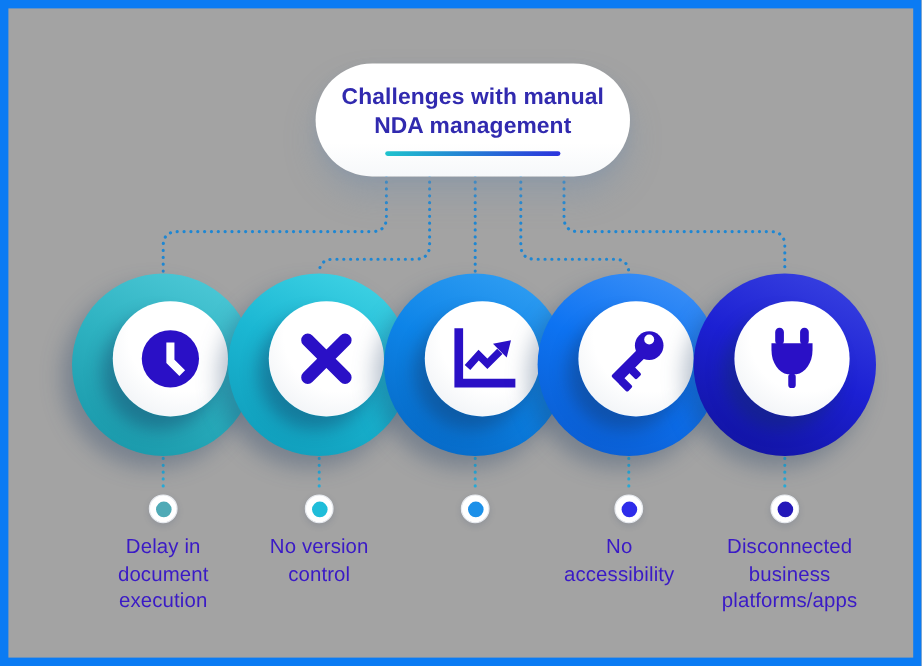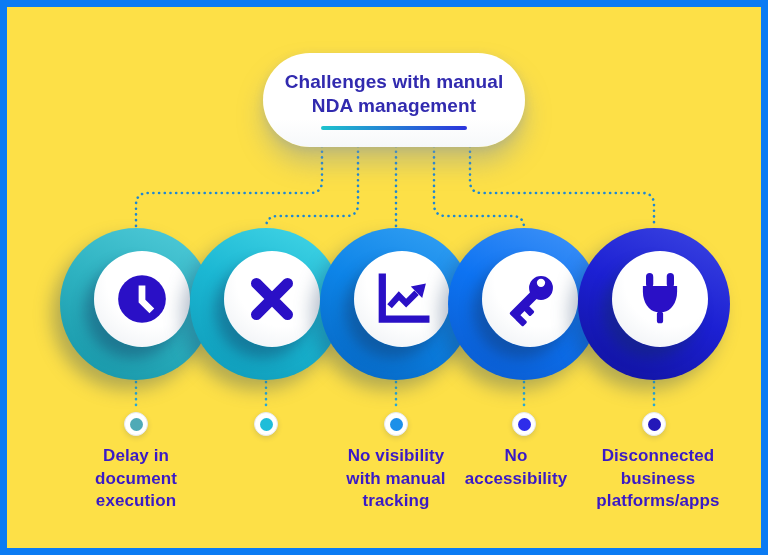--- a/index.html
+++ b/index.html
@@ -1,18 +1,18 @@
 <!DOCTYPE html>
 <html><head>
 <meta charset="utf-8">
 <style>
   * { margin:0; padding:0; box-sizing:border-box; }
   body { font-family: "Liberation Sans", sans-serif; background:#e8eaee; }
   .canvas {
-    position:relative; width:768px; height:555px; background:#fde047;
+    position:relative; width:768px; height:555px; background:#a3a3a3;
     border:7px solid var(--page-border,#0b7bf3); overflow:hidden;
   }
   
   .connector-svg { position:absolute; left:0; top:0; width:768px; height:555px; z-index:1; }
   .dotted { fill:none; stroke:var(--connector,#1e87d3); stroke-width:2.6;
             stroke-dasharray:0.1 5.6; stroke-linecap:round; }
   .dotted-lower { stroke:var(--connector-lower,#27aad8); }
 
   
   .pill {
@@ -50,21 +50,21 @@
     position:absolute; top:405px; width:24px; height:24px; border-radius:50%;
     background:#ffffff; border:1px solid #e7eaef; z-index:2;
     box-shadow:0 2px 5px rgba(60,80,110,.18);
     display:flex; align-items:center; justify-content:center;
   }
   .dot-badge .dot { width:13px; height:13px; border-radius:50%; background:var(--dot,#2aa); }
 
   
   .item-label {
     position:absolute; top:438px; width:164px; text-align:center; z-index:2;
-    color:var(--label,#3a1ac6); font-weight:bold; font-size:17px; line-height:1.33;
+    color:var(--label,#3a1ac6); font-weight:normal; font-size:17px; line-height:1.33;
     white-space:pre-line; letter-spacing:.1px;
   }
 </style>
 </head>
 <body>
 
 <div class="canvas" style="--page-border: #0b7bf3; --title: #312aaf; --label: #3a1ac6; --icon: #2a10c6; --connector: #1e87d3; --connector-lower: #27aad8; --ul-start: #1ec3cd; --ul-end: #2b33dd;">
 
   <svg class="connector-svg" viewBox="0 0 768 555">
     <path class="dotted" d="M315,139 V174 Q315,186 303,186 H141 Q129,186 129,198 V220"></path>
@@ -149,22 +149,21 @@
   <div class="dot-badge" style="left: 505px; --dot: #2e2cea;">
       <div class="dot"></div>
     </div>
   <div class="dot-badge" style="left: 635px; --dot: #2418b9;">
       <div class="dot"></div>
     </div>
 
   <div class="item-label" style="left:47px;">Delay in
 document
 execution</div>
-  <div class="item-label" style="left:307px;">No visibility
-with manual
-tracking</div>
+  <div class="item-label" style="left:177px;">No version
+control</div>
   <div class="item-label" style="left:427px;">No
 accessibility</div>
   <div class="item-label" style="left:569px;">Disconnected
 business
 platforms/apps</div>
 
 </div>
 
 </body></html>

